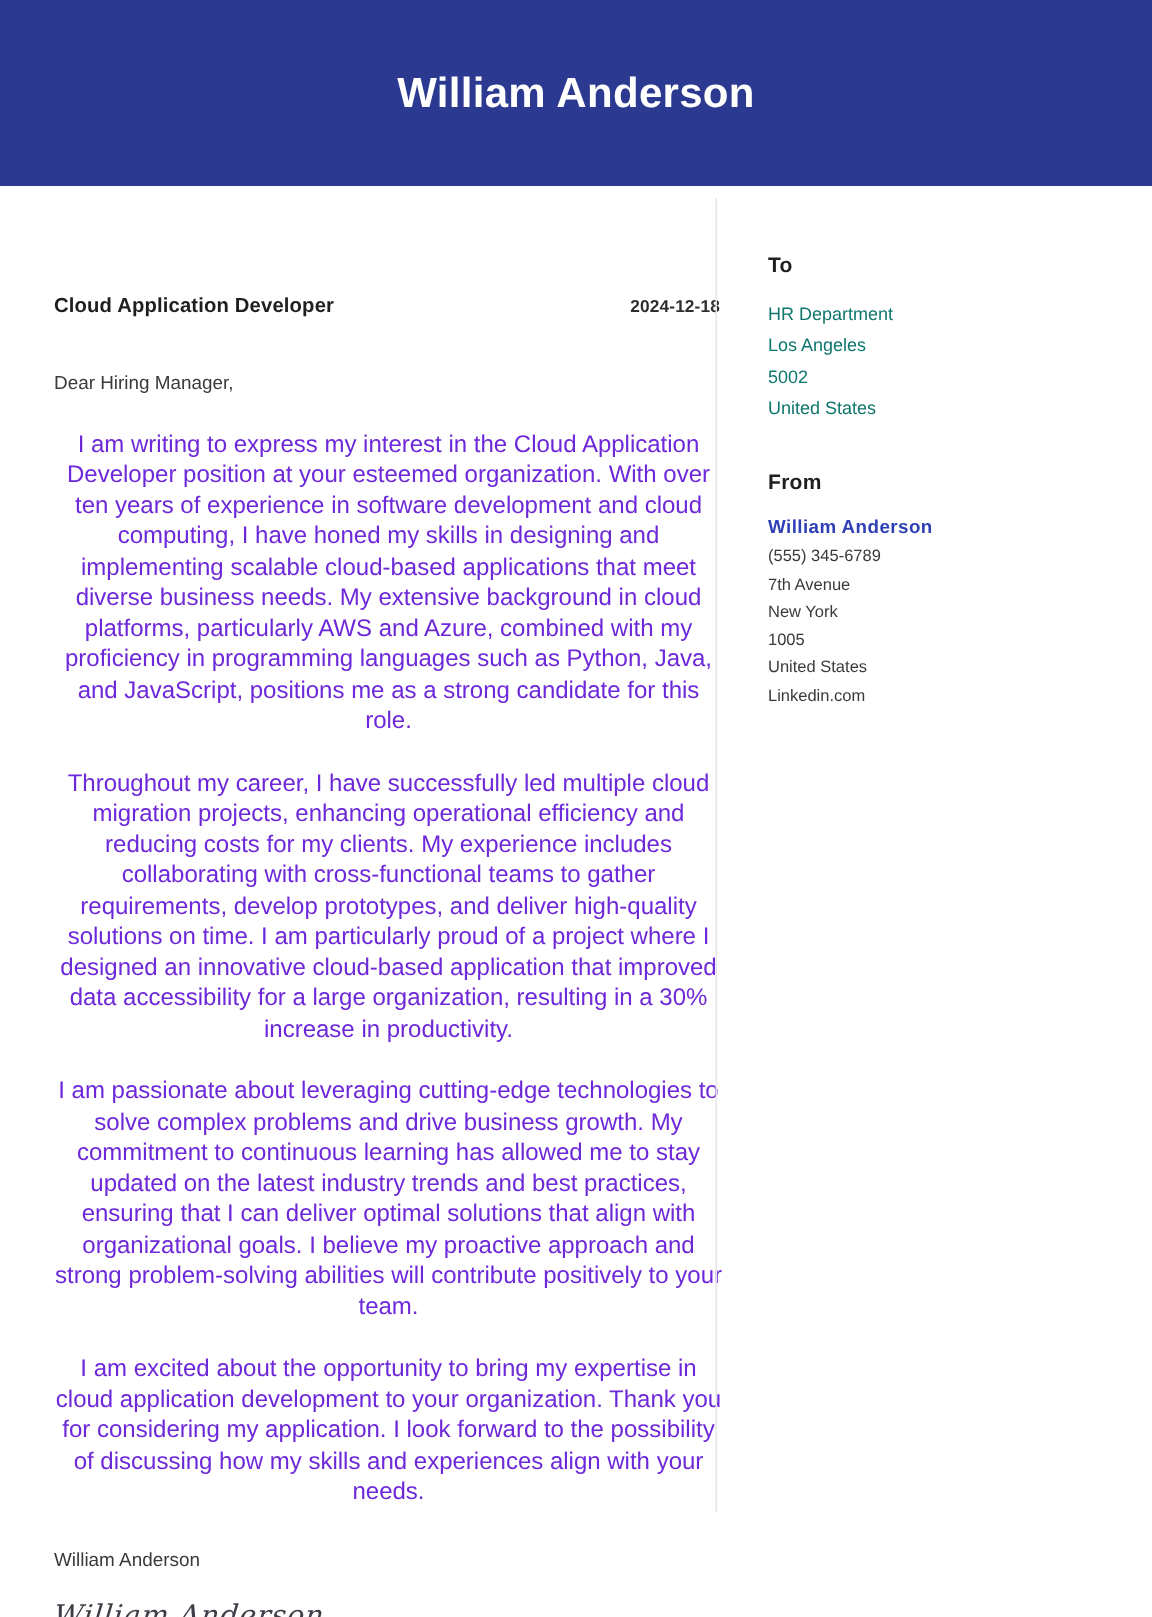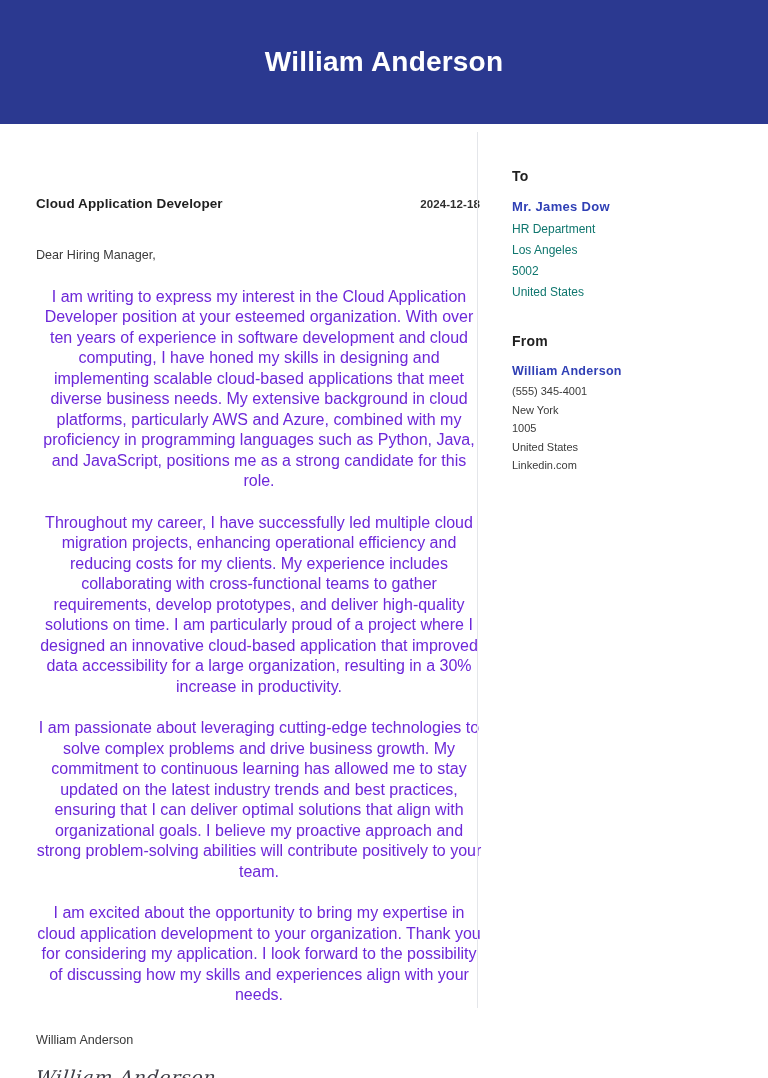--- a/index.html
+++ b/index.html
@@ -181,31 +181,31 @@
       <div class="signature">William Anderson</div>
 
     </div>
 
     <div class="divider"></div>
 
     <div class="right-col">
 
       <div class="block-to">
         <div class="side-label">To</div>
-        <div class="side-name">Mr. James Dow</div>
         <div class="side-line">HR Department</div>
         <div class="side-line">Los Angeles</div>
         <div class="side-line">5002</div>
         <div class="side-line">United States</div>
       </div>
 
       <div class="block-from">
         <div class="side-label">From</div>
         <div class="from-name">William Anderson</div>
-        <div class="from-line">(555) 345-4001</div>
+        <div class="from-line">(555) 345-6789</div>
+        <div class="from-line">7th Avenue</div>
         <div class="from-line">New York</div>
         <div class="from-line">1005</div>
         <div class="from-line">United States</div>
         <div class="from-line">Linkedin.com</div>
       </div>
 
     </div>
 
   </div>
 

